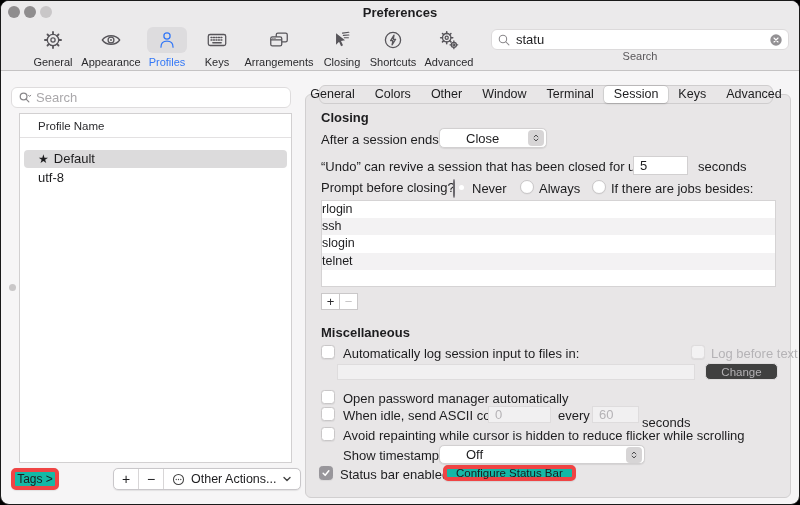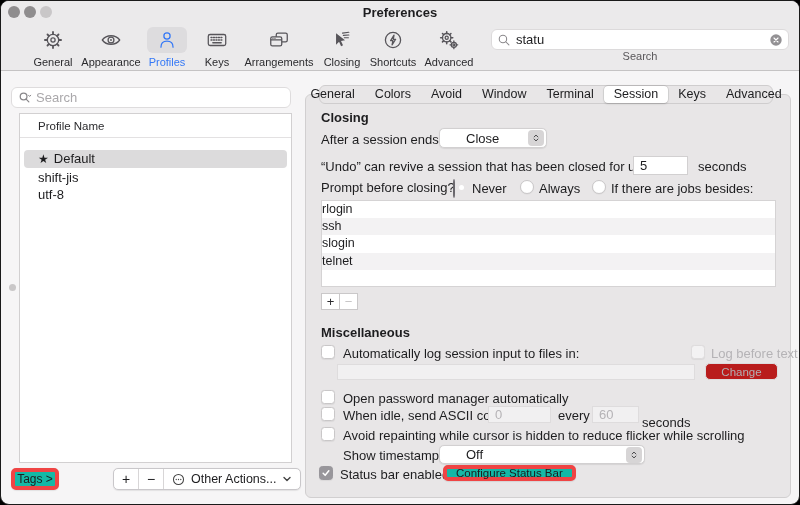--- a/index.html
+++ b/index.html
@@ -90,21 +90,21 @@
     box-shadow:0 .5px 1px rgba(0,0,0,.06); display:inline-flex; align-items:center; justify-content:center; }
   .cb.checked{ background:#98969b; border-color:#98969b; }
   .cb.dis{ background:#f3f2f3; border-color:#dedcdd; }
   .cb svg{ width:10px; height:10px; fill:none; stroke:#fff; stroke-width:1.8; stroke-linecap:round; stroke-linejoin:round; }
   .radio{ width:14px; height:14px; border-radius:50%; background:#fff; border:1px solid #c9c7c8;
     box-shadow:0 .5px 1px rgba(0,0,0,.06); }
   .radio.sel{ background:#69676c; border-color:#69676c; position:relative; }
   .radio.sel::after{ content:""; position:absolute; left:4.5px; top:4.5px; width:5px; height:5px;
     border-radius:50%; background:#fff; }
   .smallbtn{ font-size:11.5px; height:17px; padding:0 9px; border-radius:5px; }
-  .chgbtn{ background:#b91c1c; border:1px solid #dedcdd; color:#b2b0b3; box-shadow:none; }
+  .chgbtn{ background:#404040; border:1px solid #dedcdd; color:#b2b0b3; box-shadow:none; }
 </style>
 </head>
 <body>
 
 <div class="window">
 
   
   <div class="chrome">
     <div class="titlebar">
       <span class="tl" style="left:7px;background:#8f8d8e;"></span>
@@ -219,23 +219,20 @@
         <path d="M15 6l1.6 1.8L18.2 6" stroke-width="1.4"></path>
       </svg>
     <span class="ph">Search</span>
   </div>
 
   <div class="panel">
     <div class="panel-h">Profile Name</div>
     <div class="rows">
       <div class="prow sel">
         <span class="star">★</span><span>Default</span>
-      </div>
-      <div class="prow">
-        <span>shift-jis</span>
       </div>
       <div class="prow">
         <span>utf-8</span>
       </div>
     </div>
   </div>
 
   <div class="dot-artifact"></div>
 
   <div class="btn tags-btn">
@@ -264,21 +261,21 @@
   </div>
 
   
   <div class="pane"></div>
 
   <div class="tabbar">
     <span class="tab">General</span>
       <span class="tabdiv"></span>
     <span class="tab">Colors</span>
       <span class="tabdiv"></span>
-    <span class="tab">Avoid</span>
+    <span class="tab">Other</span>
       <span class="tabdiv"></span>
     <span class="tab">Window</span>
       <span class="tabdiv"></span>
     <span class="tab">Terminal</span>
     <span class="tab on">Session</span>
     <span class="tab">Keys</span>
       <span class="tabdiv"></span>
     <span class="tab">Advanced</span>
   </div>
 

